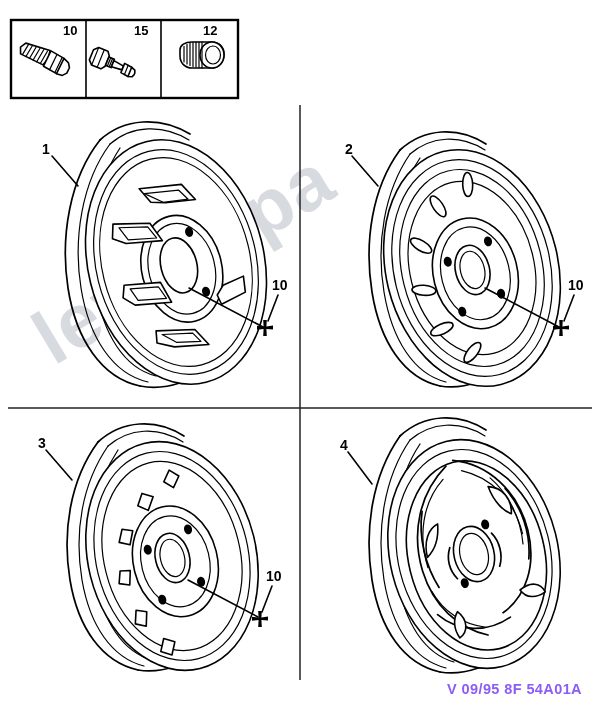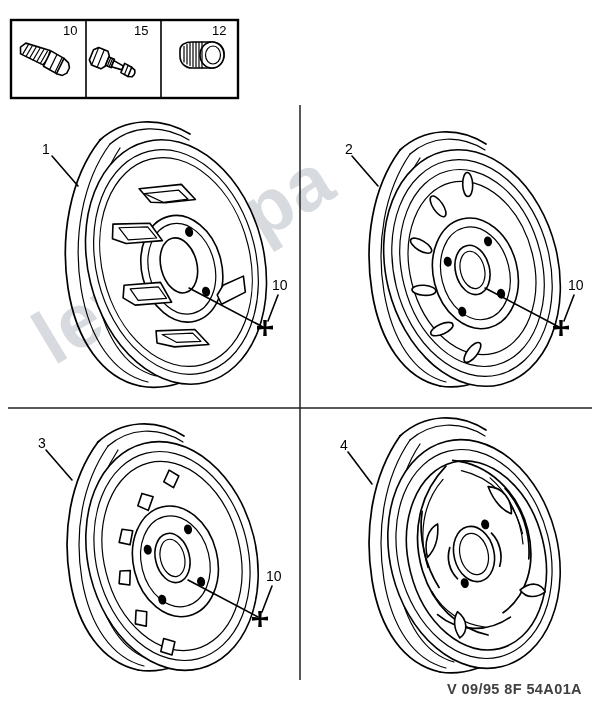--- a/index.html
+++ b/index.html
@@ -41,36 +41,36 @@
     transform: rotate(-31deg);
     transform-origin: 0 50%;
     white-space: nowrap;
     letter-spacing: 1px;
     pointer-events: none;
     user-select: none;
   }
   .lbl {
     position: absolute;
     font-family: "Liberation Sans", sans-serif;
-    font-weight: normal;
+    font-weight: bold;
     font-size: 13px;
     line-height: 1;
     color: #000;
     white-space: nowrap;
   }
   .lbl.big { font-size: 14px; }
   .caption {
     position: absolute;
     right: 18px;
     bottom: 12px;
     font-family: "Liberation Sans", sans-serif;
     font-weight: bold;
     font-size: 14.5px;
     letter-spacing: .4px;
-    color: #404040;
+    color: #8b5cf6;
     white-space: nowrap;
   }
 </style>
 </head>
 <body>
 
 <div id="sheet">
 
   <div class="wm">levam pa</div>
 
@@ -305,21 +305,21 @@
         <path class="s" d="M-22 -12 C-28 -2 -28 10 -22 20"></path>
       </g>
 
       <path class="lead" d="M348 452 L372 484"></path>
     </g>
 
   </svg>
 
   <div class="lbl" style="left:63px; top:24px;">10</div>
   <div class="lbl" style="left:134px; top:24px;">15</div>
-  <div class="lbl" style="left:212px; top:24px;">12</div>
+  <div class="lbl" style="left:203px; top:24px;">12</div>
 
   <div class="lbl big" style="left:42px;  top:142px;">1</div>
   <div class="lbl big" style="left:345px; top:142px;">2</div>
   <div class="lbl big" style="left:38px;  top:436px;">3</div>
   <div class="lbl big" style="left:340px; top:438px;">4</div>
 
   <div class="lbl big" style="left:272px; top:278px;">10</div>
   <div class="lbl big" style="left:568px; top:278px;">10</div>
   <div class="lbl big" style="left:266px; top:569px;">10</div>
 

